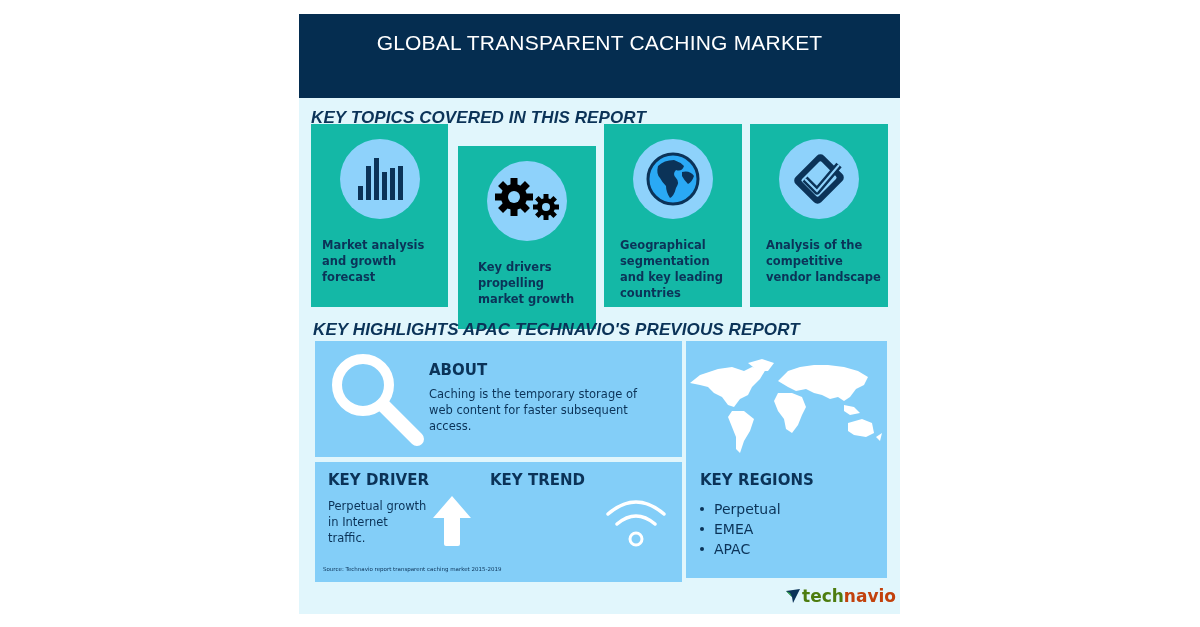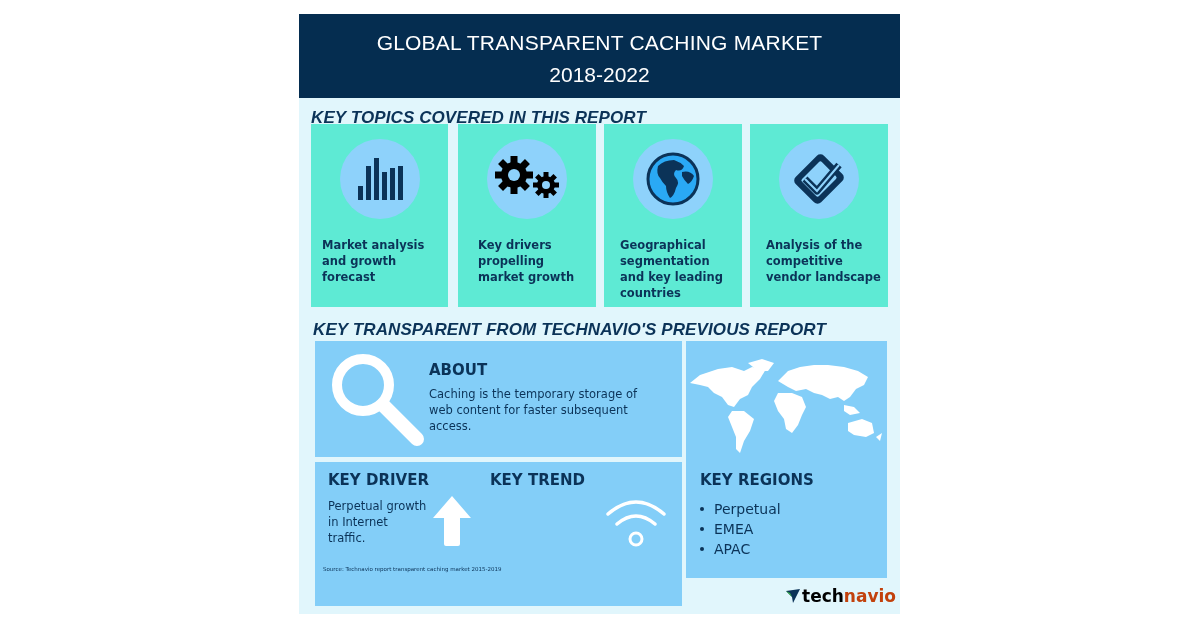--- a/index.html
+++ b/index.html
@@ -3,61 +3,60 @@
 <meta charset="utf-8">
 <style>
   * { box-sizing: border-box; margin: 0; padding: 0; }
   html, body { width: 1200px; height: 627px; background: #ffffff; overflow: hidden; }
   body { position: relative; font-family: "DejaVu Sans", sans-serif; color: #0b3358; }
   .info { position: absolute; left: 299px; top: 14px; width: 601px; height: 600px; background: #e1f6fc; }
   .header { position: absolute; left: 0; top: 0; width: 601px; height: 84px; background: #052d50; color: #ffffff; text-align: center; }
   .header .t1 { position: absolute; left: 0; right: 0; top: 17px; font-size: 21px; letter-spacing: 0.2px; font-family: "Liberation Sans", sans-serif; }
   .header .t2 { position: absolute; left: 0; right: 0; top: 49px; font-size: 21px; font-family: "Liberation Sans", sans-serif; }
   .sec-title { position: absolute; font-size: 17px; font-weight: bold; font-style: italic; color: #0b3358; font-family: "Liberation Sans", sans-serif; letter-spacing: 0.1px; }
-  .card { position: absolute; top: 110px; height: 183px; background: #5eead4; }
+  .card { position: absolute; top: 110px; height: 183px; background: #14b8a6; }
   .card .circle { position: absolute; left: 50%; top: 15px; width: 80px; height: 80px; margin-left: -40px; border-radius: 50%; background: #8ed2fb; display: flex; align-items: center; justify-content: center; }
   .card .label { position: absolute; left: 11px; right: 6px; font-size: 11.5px; font-weight: bold; color: #0b3358; line-height: 16px; }
   .box { position: absolute; background: #83cef8; }
   .h-big { position: absolute; font-size: 15px; font-weight: bold; color: #0b3358; }
   .p-txt { position: absolute; font-size: 11.5px; color: #0b3358; line-height: 16px; }
   .source { position: absolute; font-size: 5.5px; color: #0b3358; }
   .regions { position: absolute; left: 14px; top: 158px; list-style: none; }
   .regions li { font-size: 14px; color: #0b3358; line-height: 20px; display: flex; align-items: center; }
   .regions li .dot { width: 4px; height: 4px; border-radius: 50%; background: #0b3358; margin-right: 10px; display: inline-block; }
   .logo { position: absolute; left: 487px; top: 572px; display: flex; align-items: center; font-weight: bold; font-size: 17px; }
-  .logo .tech { color: #000000; }
+  .logo .tech { color: #4d7c0f; }
   .logo .navio { color: #c2410c; }
 </style>
 </head>
 <body>
 
 <div class="info">
 
   <div class="header">
     <div class="t1">GLOBAL TRANSPARENT CACHING MARKET</div>
-    <div class="t2">2018-2022</div>
   </div>
 
   <div class="sec-title" style="left:12px; top:94px;">KEY TOPICS COVERED IN THIS REPORT</div>
 
   <div class="card" style="left:12px; width:137px;">
     <div class="circle">
       <svg width="48" height="46" viewBox="0 0 48 46">
         <rect x="2" y="30" width="5" height="14" fill="#0b3358"></rect>
         <rect x="10" y="10" width="5" height="34" fill="#0b3358"></rect>
         <rect x="18" y="2" width="5" height="42" fill="#0b3358"></rect>
         <rect x="26" y="16" width="5" height="28" fill="#0b3358"></rect>
         <rect x="34" y="12" width="5" height="32" fill="#0b3358"></rect>
         <rect x="42" y="10" width="5" height="34" fill="#0b3358"></rect>
       </svg>
     </div>
     <div class="label" style="top:113px;">Market analysis and growth forecast</div>
   </div>
 
-  <div class="card" style="left:159px; width:138px;">
+  <div class="card" style="left:159px; width:138px;margin-top:22px;">
     <div class="circle">
       <svg width="70" height="48" viewBox="0 0 70 48">
         <g fill="#000" transform="translate(22,20)">
           <circle r="13"></circle>
           <rect x="-3.5" y="-19" width="7" height="8"></rect>
           <rect x="-3.5" y="11" width="7" height="8"></rect>
           <rect x="-19" y="-3.5" width="8" height="7"></rect>
           <rect x="11" y="-3.5" width="8" height="7"></rect>
           <rect x="-3.5" y="-19" width="7" height="8" transform="rotate(45)"></rect>
           <rect x="-3.5" y="11" width="7" height="8" transform="rotate(45)"></rect>
@@ -100,32 +99,32 @@
           <rect x="10" y="8" width="36" height="40" rx="5" fill="#0b3358"></rect>
           <rect x="16" y="14" width="24" height="28" rx="2" fill="#8ed2fb"></rect>
         </g>
         <path d="M14 28 L26 40 L48 14" fill="none" stroke="#0b3358" stroke-width="7" stroke-linejoin="round"></path>
         <path d="M14 28 L26 40 L48 14" fill="none" stroke="#8ed2fb" stroke-width="2"></path>
       </svg>
     </div>
     <div class="label" style="top:113px; left:16px;">Analysis of the competitive vendor landscape</div>
   </div>
 
-  <div class="sec-title" style="left:14px; top:306px;">KEY TRANSPARENT FROM TECHNAVIO'S PREVIOUS REPORT</div>
+  <div class="sec-title" style="left:14px; top:306px;">KEY HIGHLIGHTS APAC TECHNAVIO'S PREVIOUS REPORT</div>
 
   <div class="box" style="left:16px; top:327px; width:367px; height:116px;">
     <svg style="position:absolute; left:14px; top:10px;" width="100" height="100" viewBox="0 0 100 100">
       <circle cx="34" cy="34" r="26" fill="none" stroke="#ffffff" stroke-width="10"></circle>
       <line x1="54" y1="54" x2="88" y2="88" stroke="#ffffff" stroke-width="14" stroke-linecap="round"></line>
     </svg>
     <div class="h-big" style="left:114px; top:20px;">ABOUT</div>
     <div class="p-txt" style="left:114px; top:45px; width:220px;">Caching is the temporary storage of web content for faster subsequent access.</div>
   </div>
 
-  <div class="box" style="left:16px; top:448px; width:367px; height:144px;">
+  <div class="box" style="left:16px; top:448px; width:367px; height:120px;">
     <div class="h-big" style="left:13px; top:9px;">KEY DRIVER</div>
     <div class="p-txt" style="left:13px; top:36px; width:100px;">Perpetual growth in Internet traffic.</div>
     <svg style="position:absolute; left:118px; top:34px;" width="38" height="50" viewBox="0 0 38 50">
       <path d="M19 0 L38 22 L27 22 L27 48 Q27 50 25 50 L13 50 Q11 50 11 48 L11 22 L0 22 Z" fill="#ffffff"></path>
     </svg>
     <div class="h-big" style="left:175px; top:9px;">KEY TREND</div>
     <svg style="position:absolute; left:290px; top:36px;" width="62" height="50" viewBox="0 0 62 50">
       <path d="M3 16 Q31 -8 59 16" fill="none" stroke="#ffffff" stroke-width="3.5" stroke-linecap="round"></path>
       <path d="M12 26 Q31 10 50 26" fill="none" stroke="#ffffff" stroke-width="3.5" stroke-linecap="round"></path>
       <circle cx="31" cy="41" r="6" fill="none" stroke="#ffffff" stroke-width="3"></circle>

